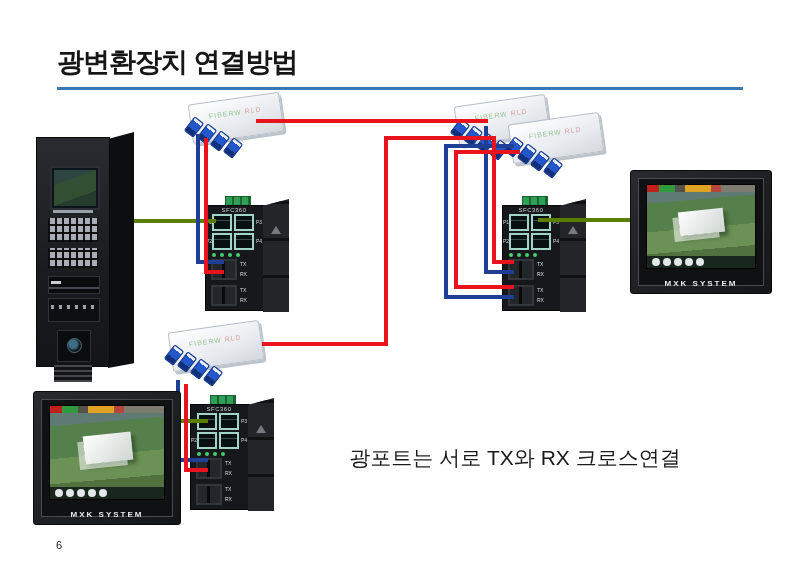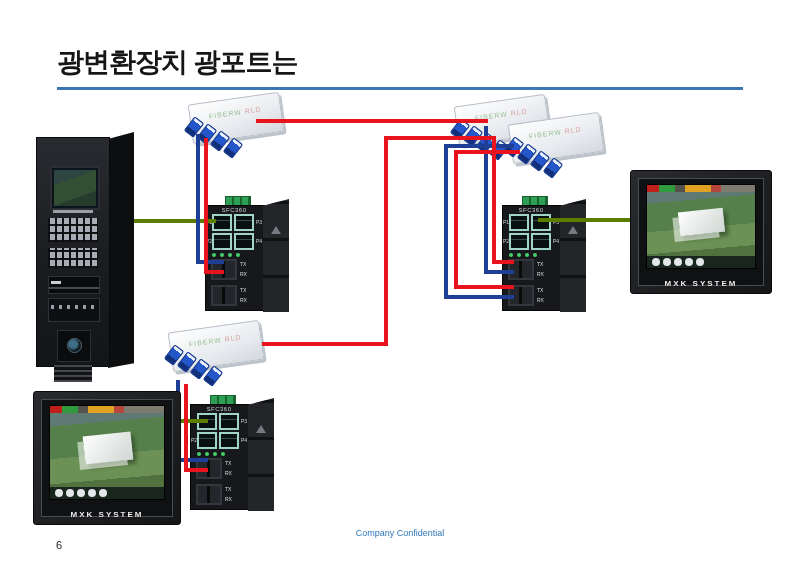--- a/index.html
+++ b/index.html
@@ -90,21 +90,21 @@
   .scr-dock{position:absolute;left:0;bottom:0;right:0;height:12px;background:rgba(20,30,24,.55);display:flex;align-items:center;gap:3px;padding-left:5px;}
   .scr-dock i{width:8px;height:8px;border-radius:50%;background:#e3e7ea;}
   .mon-label{position:absolute;left:0;bottom:5px;width:100%;text-align:center;font-size:8px;font-weight:700;
              letter-spacing:2px;color:#ececec;text-shadow:0 0 1px #000;}
 </style>
 </head>
 <body>
 
 <div class="slide">
 
-  <div class="title">광변환장치 광포트는</div>
+  <div class="title">광변환장치 연결방법</div>
   <div class="title-rule"></div>
 
   <div class="cb green" style="left:126px;top:219px;width:90px;height:4px;"></div>
   <div class="cb green" style="left:538px;top:218px;width:96px;height:4px;"></div>
   <div class="cb green" style="left:160px;top:419px;width:48px;height:4px;"></div>
 
   <div class="cb blue" style="left:196px;top:134px;width:4px;height:130px;"></div>
   <div class="cb blue" style="left:196px;top:260px;width:28px;height:4px;"></div>
 
   <div class="cb blue" style="left:444px;top:144px;width:70px;height:4px;"></div>
@@ -328,17 +328,17 @@
           <i></i>
           <i></i>
           <i></i>
           <i></i>
         </div>
     </div>
     <div class="mon-label">MXK SYSTEM</div>
   </div>
 
   <div class="note">
-  </div>
-  <div class="footer">Company Confidential</div>
+    <div class="l1">광포트는 서로 TX와 RX 크로스연결</div>
+  </div>
   <div class="pagenum">6</div>
 
 </div>
 
 </body></html>

